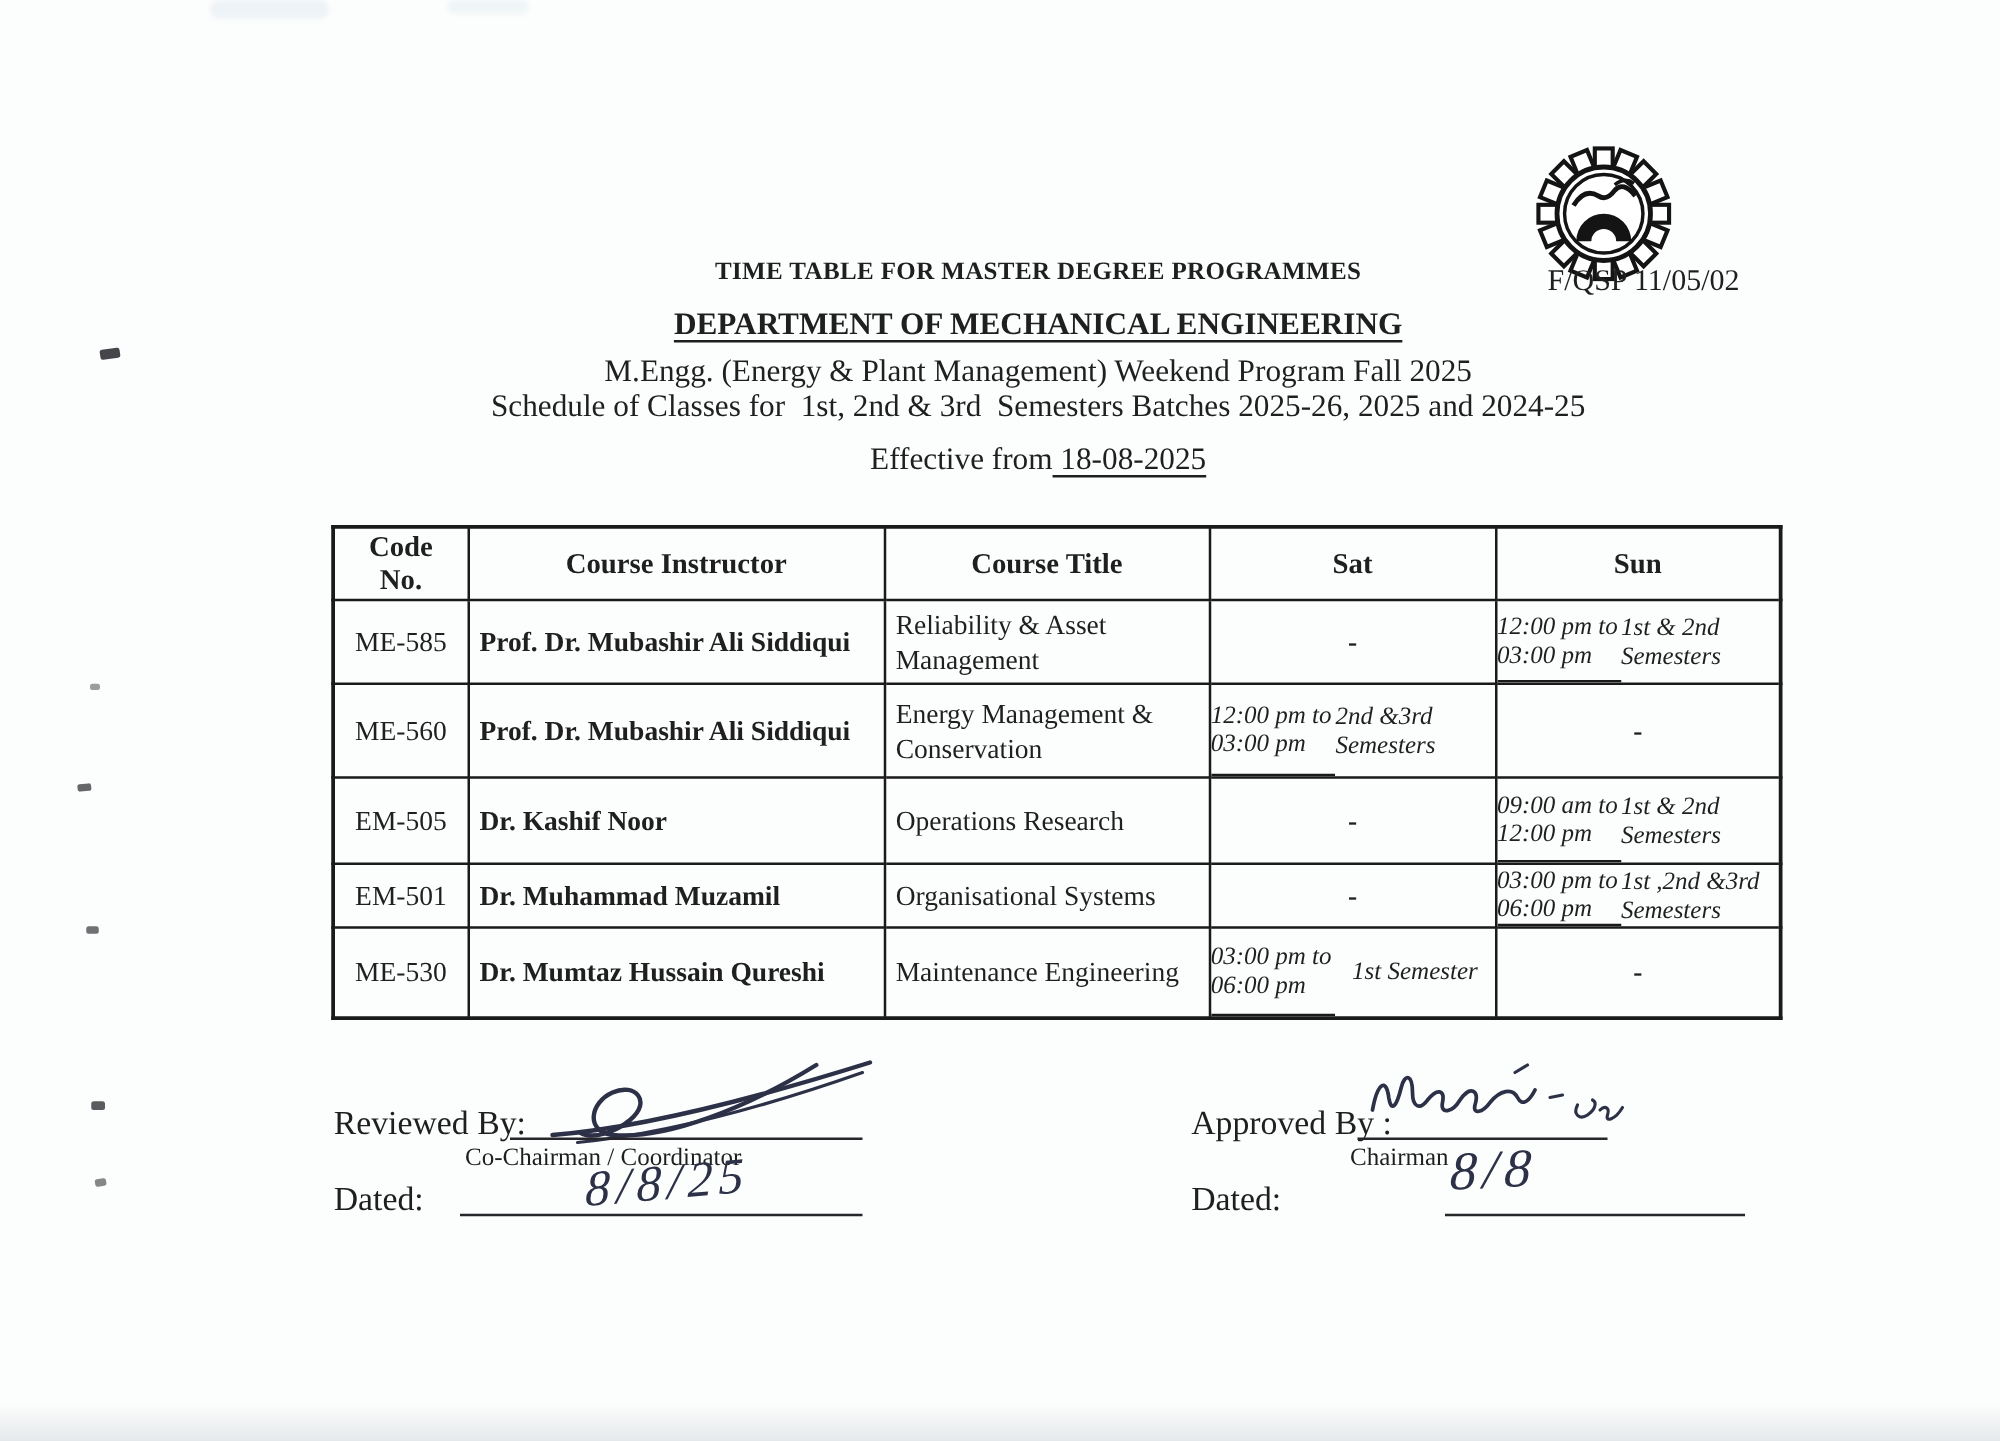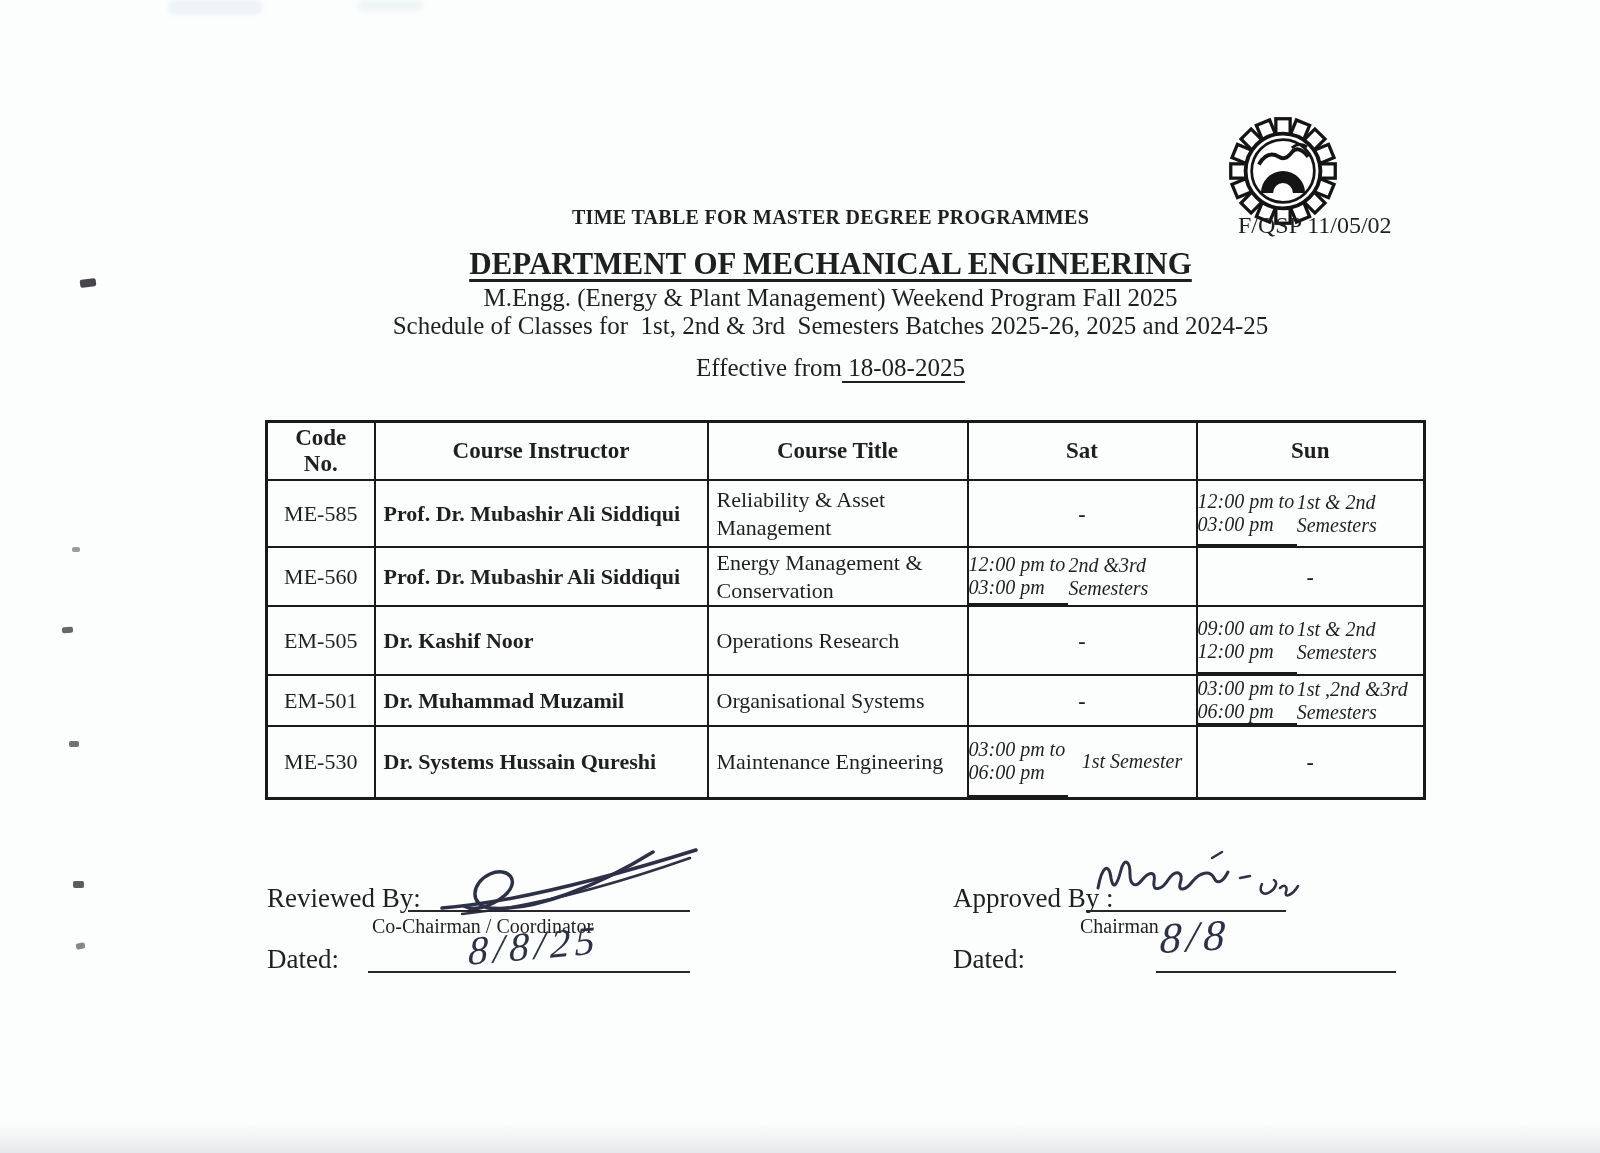--- a/index.html
+++ b/index.html
@@ -4,21 +4,21 @@
 <style>
   html,body { margin:0; padding:0; background:#e8e8e8; }
   .page {
     position:relative; width:1600px; height:1153px;
     background:#fcfdfd; overflow:hidden;
     font-family:"Liberation Serif", serif; color:#1f1f1f;
   }
   
   .hline { position:absolute; left:63px; width:1535px; text-align:center; }
   .doc-title   { top:181px; font-size:20px; font-weight:bold; letter-spacing:0.3px;margin-top:25px; }
-  .dept        { top:246px; font-size:31px; font-weight:bold; text-decoration:underline; text-underline-offset:5px; }
+  .dept        { top:246px; font-size:25px; font-weight:bold; text-decoration:underline; text-underline-offset:5px; }
   .program     { top:284px; font-size:25px; }
   .schedule    { top:312px; font-size:25px; white-space:pre-wrap; }
   .effective   { top:354px; font-size:25px; }
   .eff-date    { text-decoration:underline; text-underline-offset:5px; white-space:pre-wrap; }
   .form-code   { position:absolute; left:1238px; top:212px; font-size:24px; }
   .logo        { position:absolute; left:1226px; top:116px; width:114px; height:110px; }
 
   
   table.tt {
     position:absolute; left:265px; top:420px; width:1158px;
@@ -147,21 +147,21 @@
             <div class="dash">-</div>
           </td>
       <td class="splitcell">
         <div class="split">
           <div class="time">12:00 pm to 03:00 pm</div>
           <div class="sem">1st &amp; 2nd  Semesters</div>
         </div>
       </td>
     </tr>
 
-    <tr style="height:59px">
+    <tr style="height:75px">
       <td class="ctr">ME-560</td>
       <td class="left bold">Prof. Dr. Mubashir Ali Siddiqui</td>
       <td class="left">Energy Management &amp; Conservation</td>
       <td class="splitcell">
         <div class="split">
           <div class="time">12:00 pm to 03:00 pm</div>
           <div class="sem">2nd &amp;3rd Semesters</div>
         </div>
       </td>
       <td class="ctr">
@@ -194,21 +194,21 @@
       <td class="splitcell">
         <div class="split">
           <div class="time">03:00 pm to 06:00 pm</div>
           <div class="sem">1st ,2nd &amp;3rd Semesters</div>
         </div>
       </td>
     </tr>
 
     <tr style="height:72px">
       <td class="ctr">ME-530</td>
-      <td class="left bold">Dr. Systems Hussain Qureshi</td>
+      <td class="left bold">Dr. Mumtaz Hussain Qureshi</td>
       <td class="left">Maintenance Engineering</td>
       <td class="splitcell">
         <div class="split">
           <div class="time">03:00 pm to 06:00 pm</div>
           <div class="sem">1st Semester</div>
         </div>
       </td>
       <td class="ctr">
             <div class="dash">-</div>
           </td>

